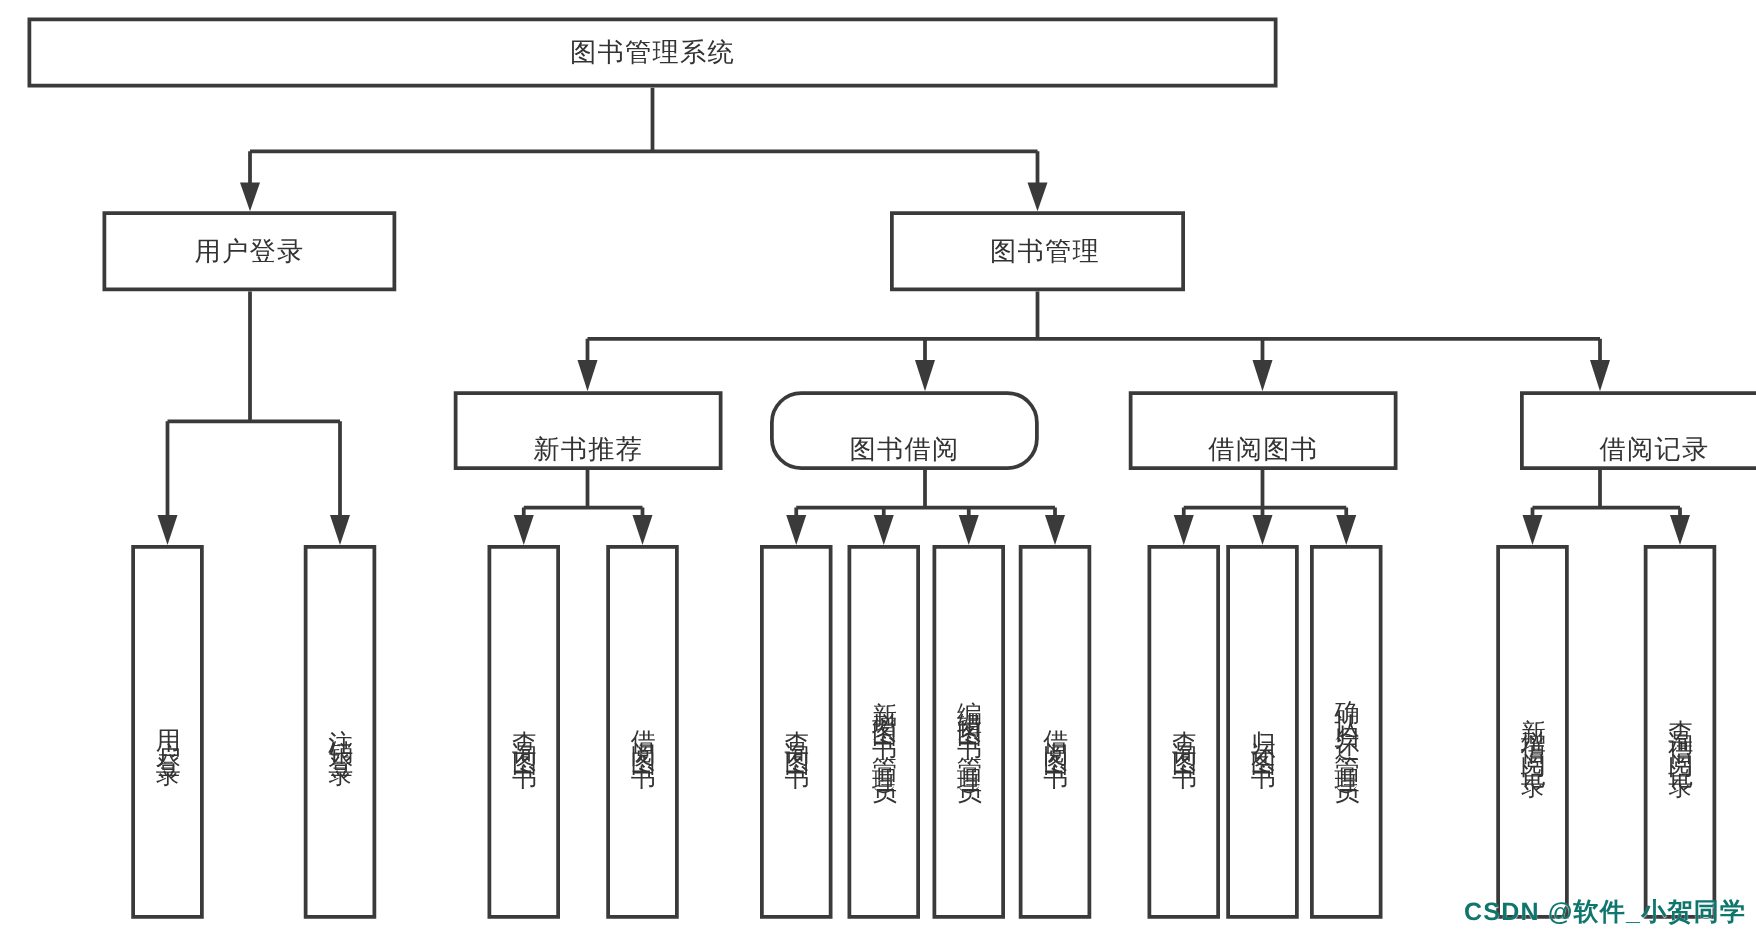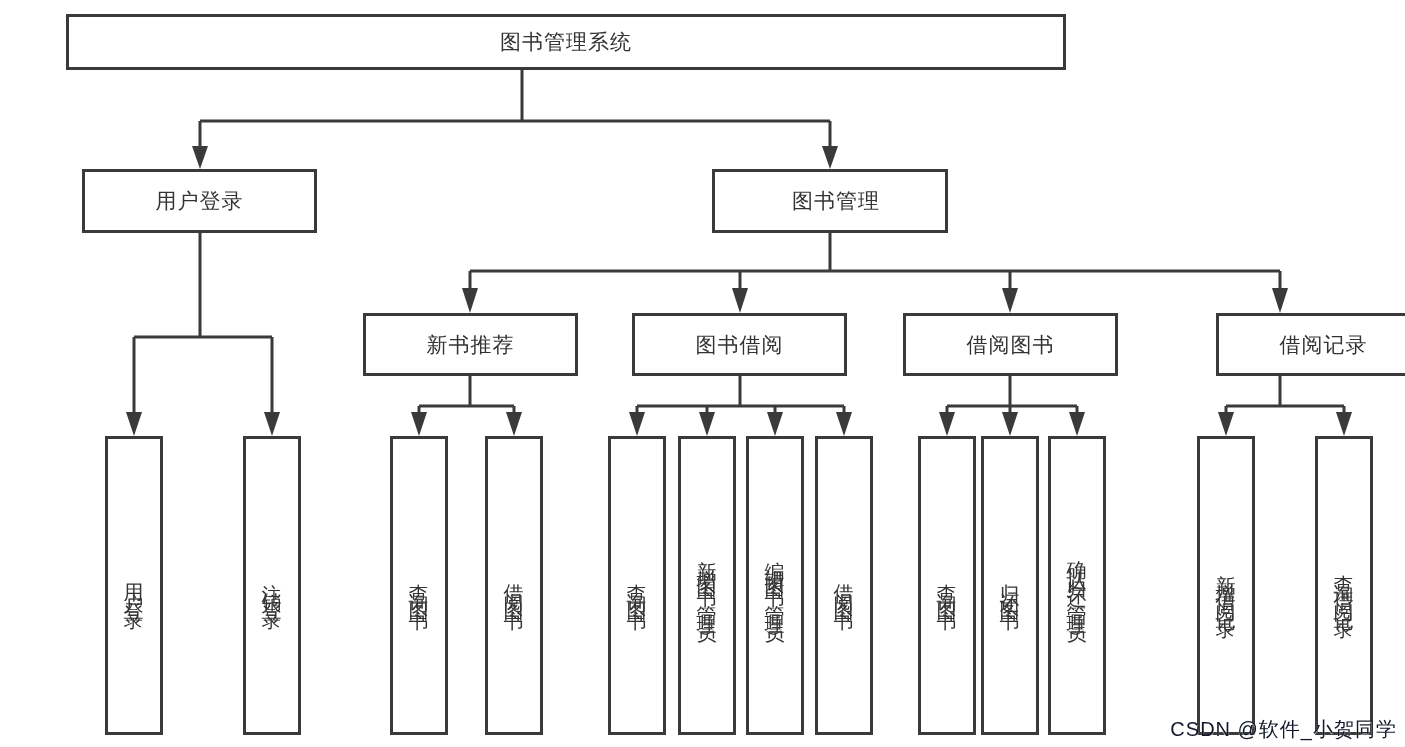--- a/index.html
+++ b/index.html
@@ -33,26 +33,26 @@
     display: flex;
     align-items: center;
     justify-content: center;
     color: #333333;
   }
   .h-node {
     font-size: 21px;
     letter-spacing: 1px;
     white-space: nowrap;
   }
-  .root-node  { left: 22px;  top: 14px;  width: 1000px; height: 56px; margin-left: 44px; }
+  .root-node  { left: 22px;  top: 14px;  width: 1000px; height: 56px; }
   .n-user-login      { left: 82px;  top: 169px; width: 235px; height: 64px; }
   .n-book-management { left: 712px; top: 169px; width: 236px; height: 64px; padding-left: 12px; }
-  .lvl3 { top: 313px; width: 215px; height: 63px; }
+  .lvl3 { top: 313px; width: 215px; height: 63px; align-items: flex-end; }
   .n-new-book   { left: 363px; }
-  .n-book-borrow{ left: 632px; }
+  .n-book-borrow{ left: 616px; border-radius: 25px; }
   .n-cur-borrow { left: 903px; }
   .n-records    { left: 1173px; margin-left: 43px; }
   .v-node {
     top: 436px;
     width: 58px;
     height: 299px;
     border-width: 3px;
   }
   .v-text {
     writing-mode: vertical-rl;
@@ -61,24 +61,25 @@
     letter-spacing: 9px;
     line-height: 1;
     color: #333333;
     white-space: nowrap;
   }
   .watermark {
     position: absolute;
     right: 8px;
     bottom: 4px;
     font-size: 20px;
-    color: #0f172a;
+    color: #0f766e;
     text-shadow: 0 1px 1px rgba(255,255,255,0.9);
     letter-spacing: 1px;
     white-space: nowrap;
+    font-weight: bold;
   }
 </style>
 </head>
 <body>
 
 <div class="canvas">
 
   <svg class="connectors" viewBox="0 0 1405 747" xmlns="http://www.w3.org/2000/svg">
 
     <g>

